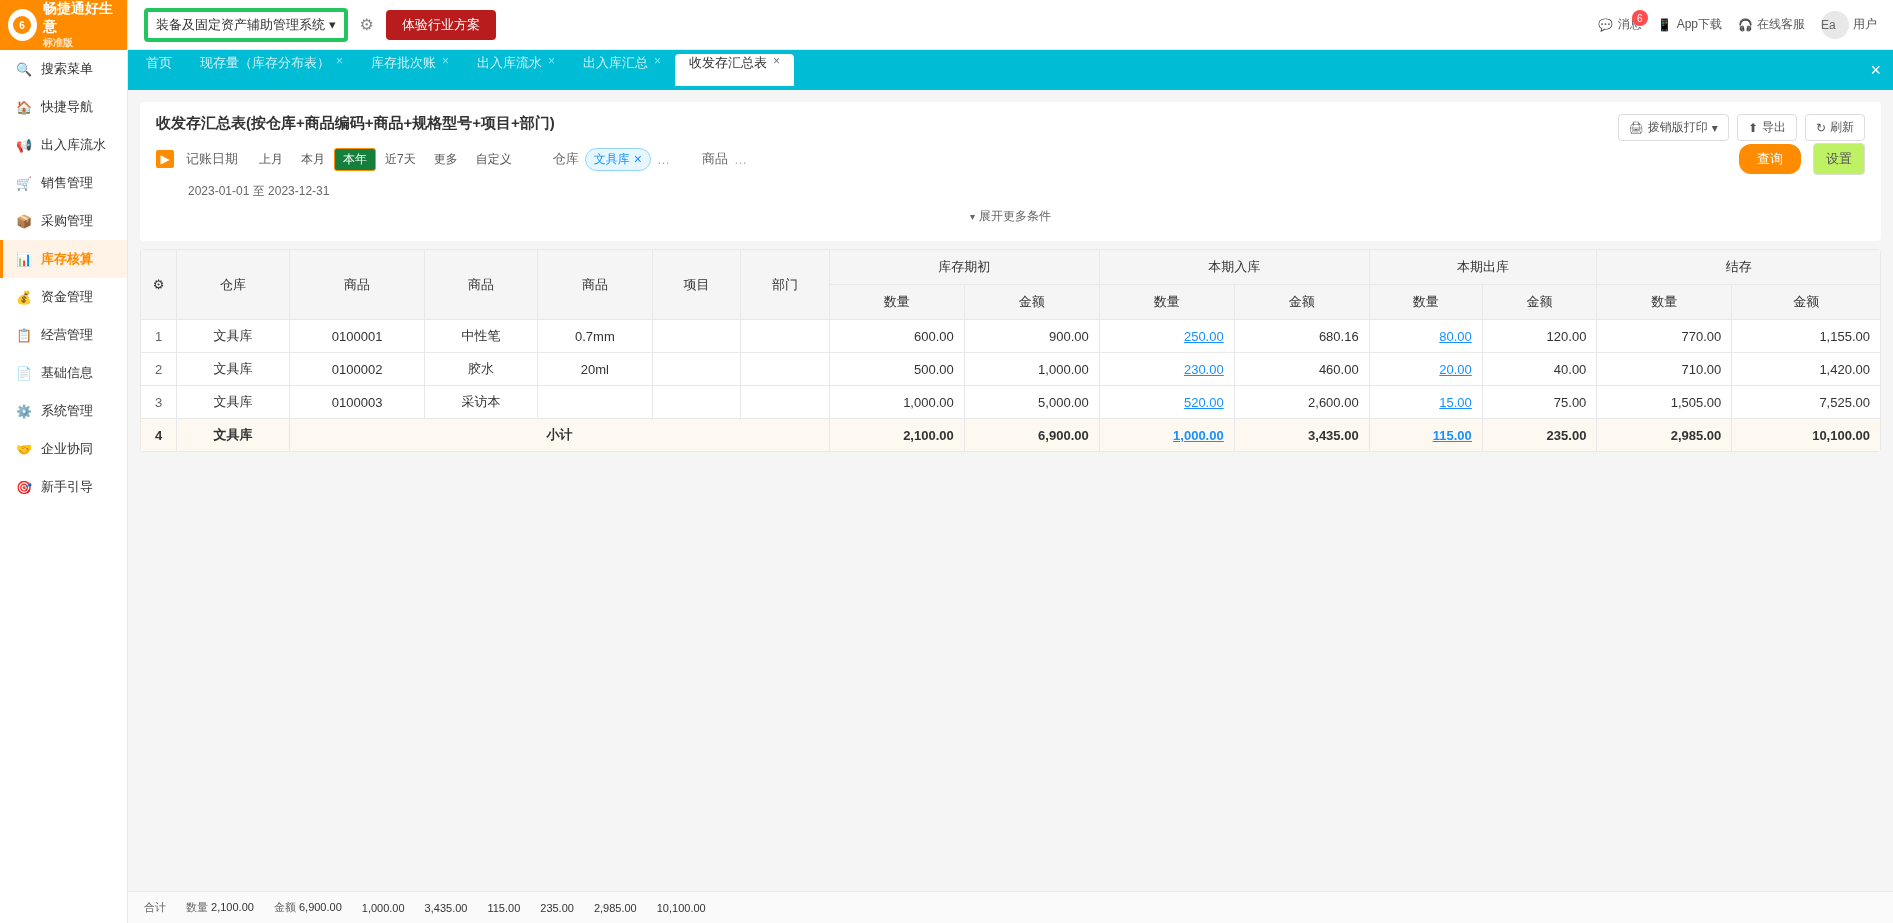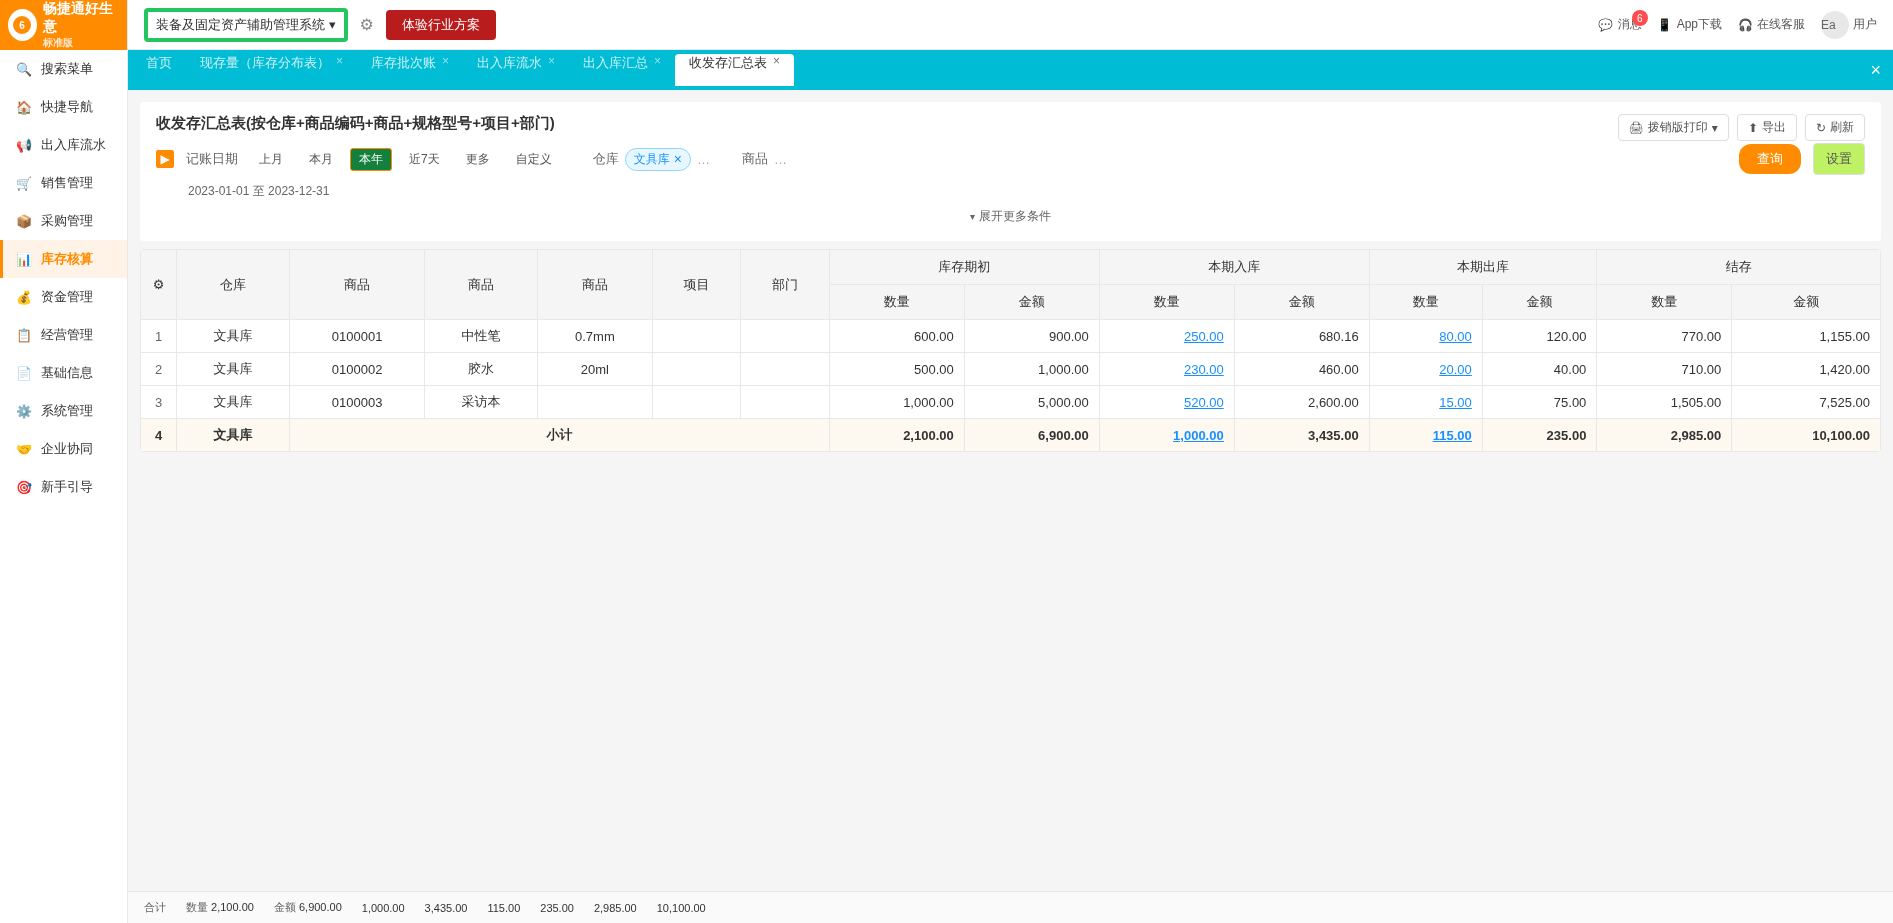--- a/index.html
+++ b/index.html
@@ -39,21 +39,21 @@
     .page-content { flex: 1; background: #f5f5f5; overflow-y: auto; padding: 12px; }
 
     
     .page-header { background: #fff; padding: 12px 16px; border-radius: 4px; margin-bottom: 8px; }
     .page-title { font-size: 15px; color: #333; font-weight: bold; margin-bottom: 10px; }
     .btn-print { display: flex; align-items: center; gap: 4px; border: 1px solid #ddd; border-radius: 4px; padding: 4px 10px; cursor: pointer; font-size: 12px; color: #555; background: #fff; }
     .btn-export { display: flex; align-items: center; gap: 4px; border: 1px solid #ddd; border-radius: 4px; padding: 4px 10px; cursor: pointer; font-size: 12px; color: #555; background: #fff; }
     .btn-refresh { display: flex; align-items: center; gap: 4px; border: 1px solid #ddd; border-radius: 4px; padding: 4px 10px; cursor: pointer; font-size: 12px; color: #555; background: #fff; }
     .filter-row { display: flex; align-items: center; gap: 12px; flex-wrap: wrap; }
     .filter-label { color: #666; font-size: 13px; }
-    .filter-dates { display: flex; gap: 8px; }
+    .filter-dates { display: flex; gap: 0; }
     .filter-date-btn { padding: 2px 8px; border-radius: 3px; cursor: pointer; font-size: 12px; color: #555; border: 1px solid transparent; }
     .filter-date-btn.active { background: #15803d; color: #fff; border-color: #ff8c00; }
     .filter-warehouse { display: flex; align-items: center; gap: 6px; margin-left: 20px; }
     .filter-warehouse-label { color: #666; font-size: 13px; }
     .filter-tag { display: flex; align-items: center; gap: 4px; background: #e6f7ff; border: 1px solid #91d5ff; border-radius: 12px; padding: 2px 8px; font-size: 12px; color: #1890ff; }
     .filter-tag-close { cursor: pointer; font-size: 14px; color: #1890ff; }
     .filter-more { color: #aaa; cursor: pointer; }
     .filter-goods { display: flex; align-items: center; gap: 6px; margin-left: 20px; }
     .filter-goods-label { color: #666; font-size: 13px; }
     .btn-query { background: #ff8c00; color: #fff; border: none; border-radius: 12px; padding: 6px 18px; cursor: pointer; font-size: 13px; margin-left: auto; }

